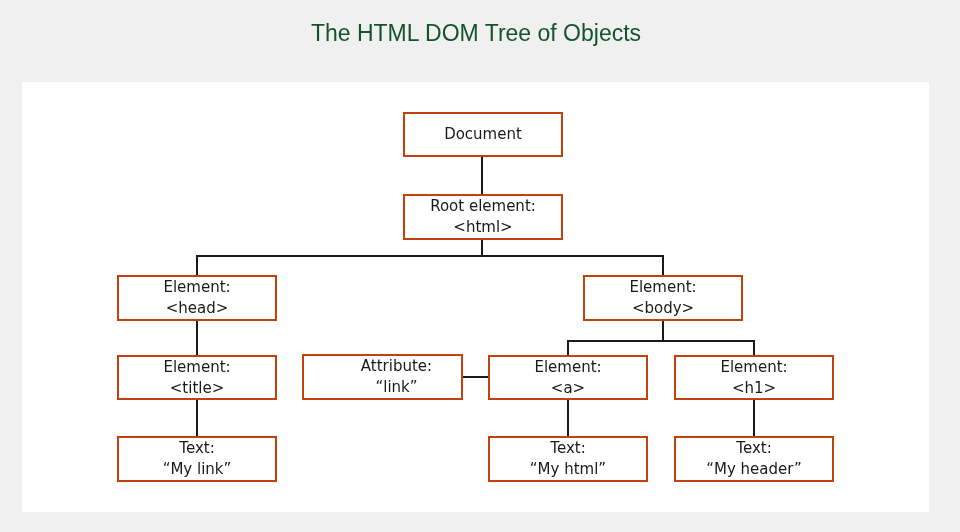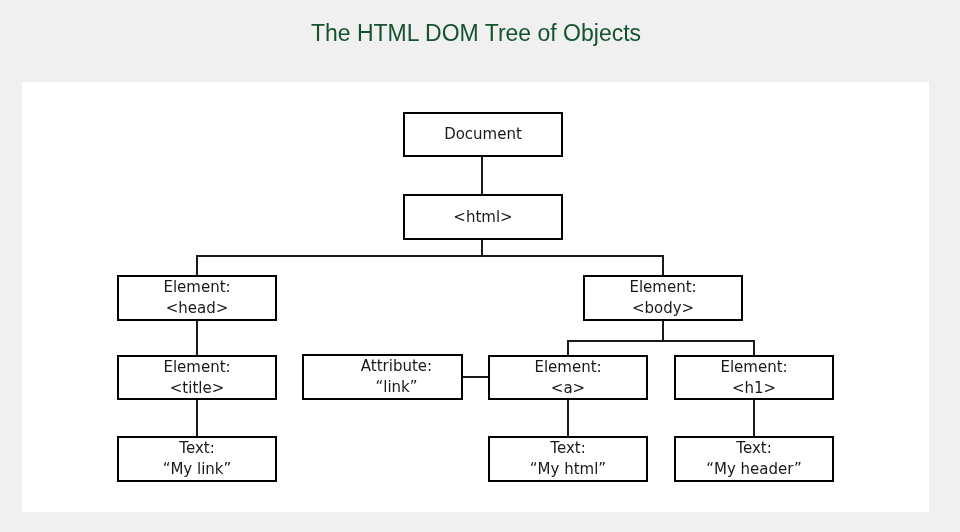--- a/index.html
+++ b/index.html
@@ -27,21 +27,21 @@
     position: absolute;
     left: 22px;
     top: 82px;
     width: 907px;
     height: 430px;
     background: #ffffff;
   }
   .node {
     position: absolute;
     box-sizing: border-box;
-    border: 2px solid #000000;
+    border: 2px solid #c2410c;
     background: #ffffff;
     display: flex;
     flex-direction: column;
     justify-content: center;
     align-items: center;
     text-align: center;
     font-family: "DejaVu Sans", sans-serif;
     font-size: 15px;
     line-height: 21px;
     color: #1a1a1a;
@@ -84,20 +84,21 @@
 <div class="page-title">The HTML DOM Tree of Objects</div>
 
 <div class="panel">
 
   <div class="node" id="n-document">
     <span>Document</span>
     <span></span>
   </div>
 
   <div class="node" id="n-root">
+    <span>Root element:</span>
     <span>&lt;html&gt;</span>
   </div>
 
   <div class="node" id="n-head">
     <span>Element:</span>
     <span>&lt;head&gt;</span>
   </div>
 
   <div class="node" id="n-body">
     <span>Element:</span>

